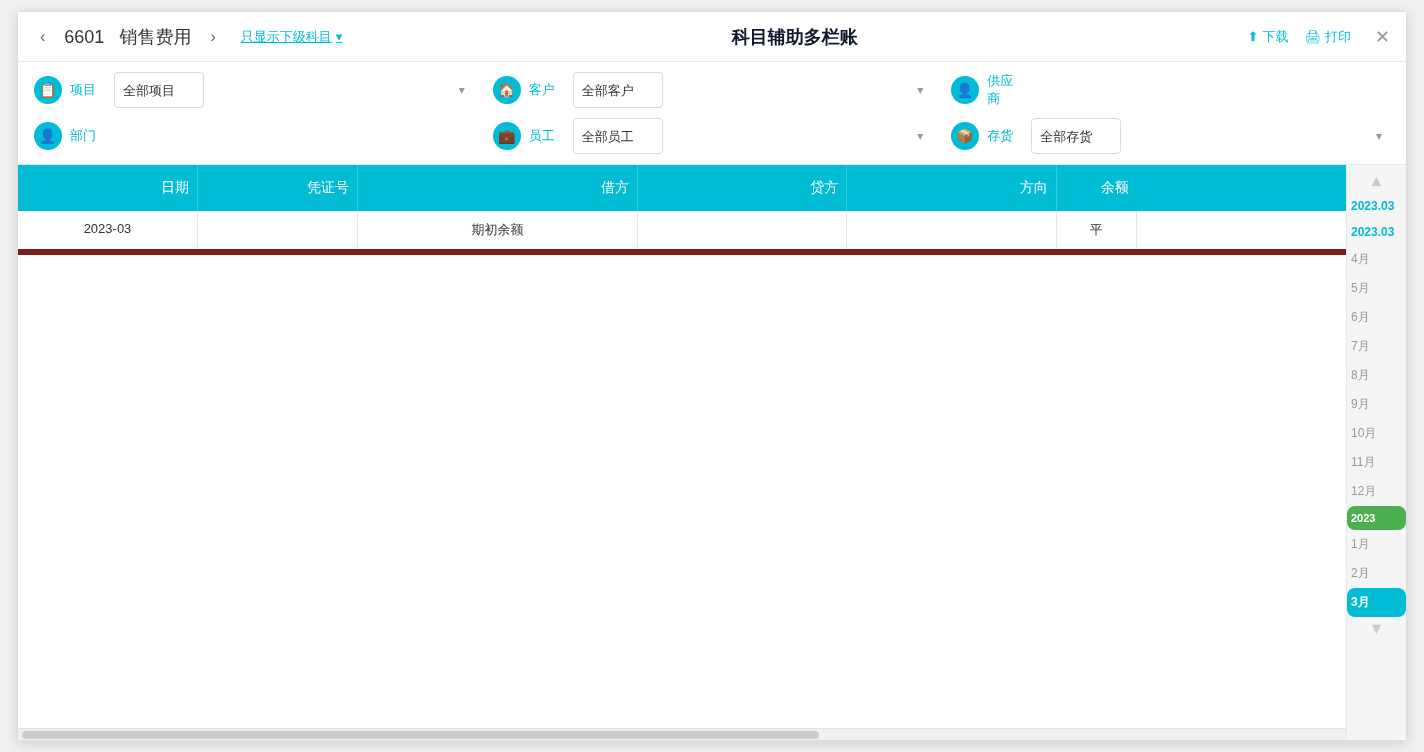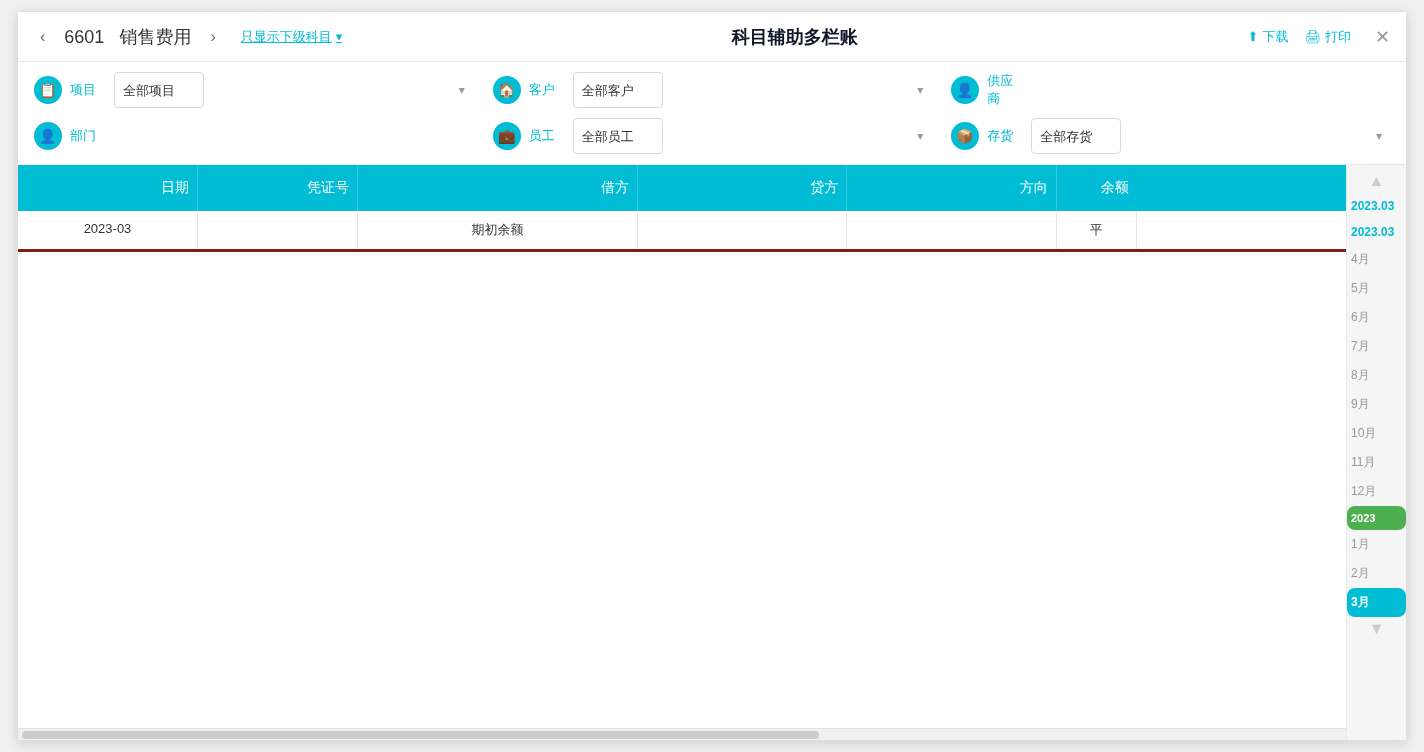--- a/index.html
+++ b/index.html
@@ -171,21 +171,21 @@
       border-right: 1px solid rgba(255,255,255,0.2);
     }
     .th:last-child { border-right: none; }
     .table-body {
       flex: 1;
       overflow-y: auto;
     }
     .table-row {
       display: grid;
       grid-template-columns: 180px 160px 280px 1fr 1fr 80px 1fr;
-      border-bottom: 3px solid #7f1d1d;
+      border-bottom: 6px solid #7f1d1d;
     }
     .td {
       padding: 10px 8px;
       text-align: center;
       border-right: 1px solid #e8e8e8;
       color: #333;
       font-size: 13px;
     }
     .td:last-child { border-right: none; }
     .scrollbar-area {

